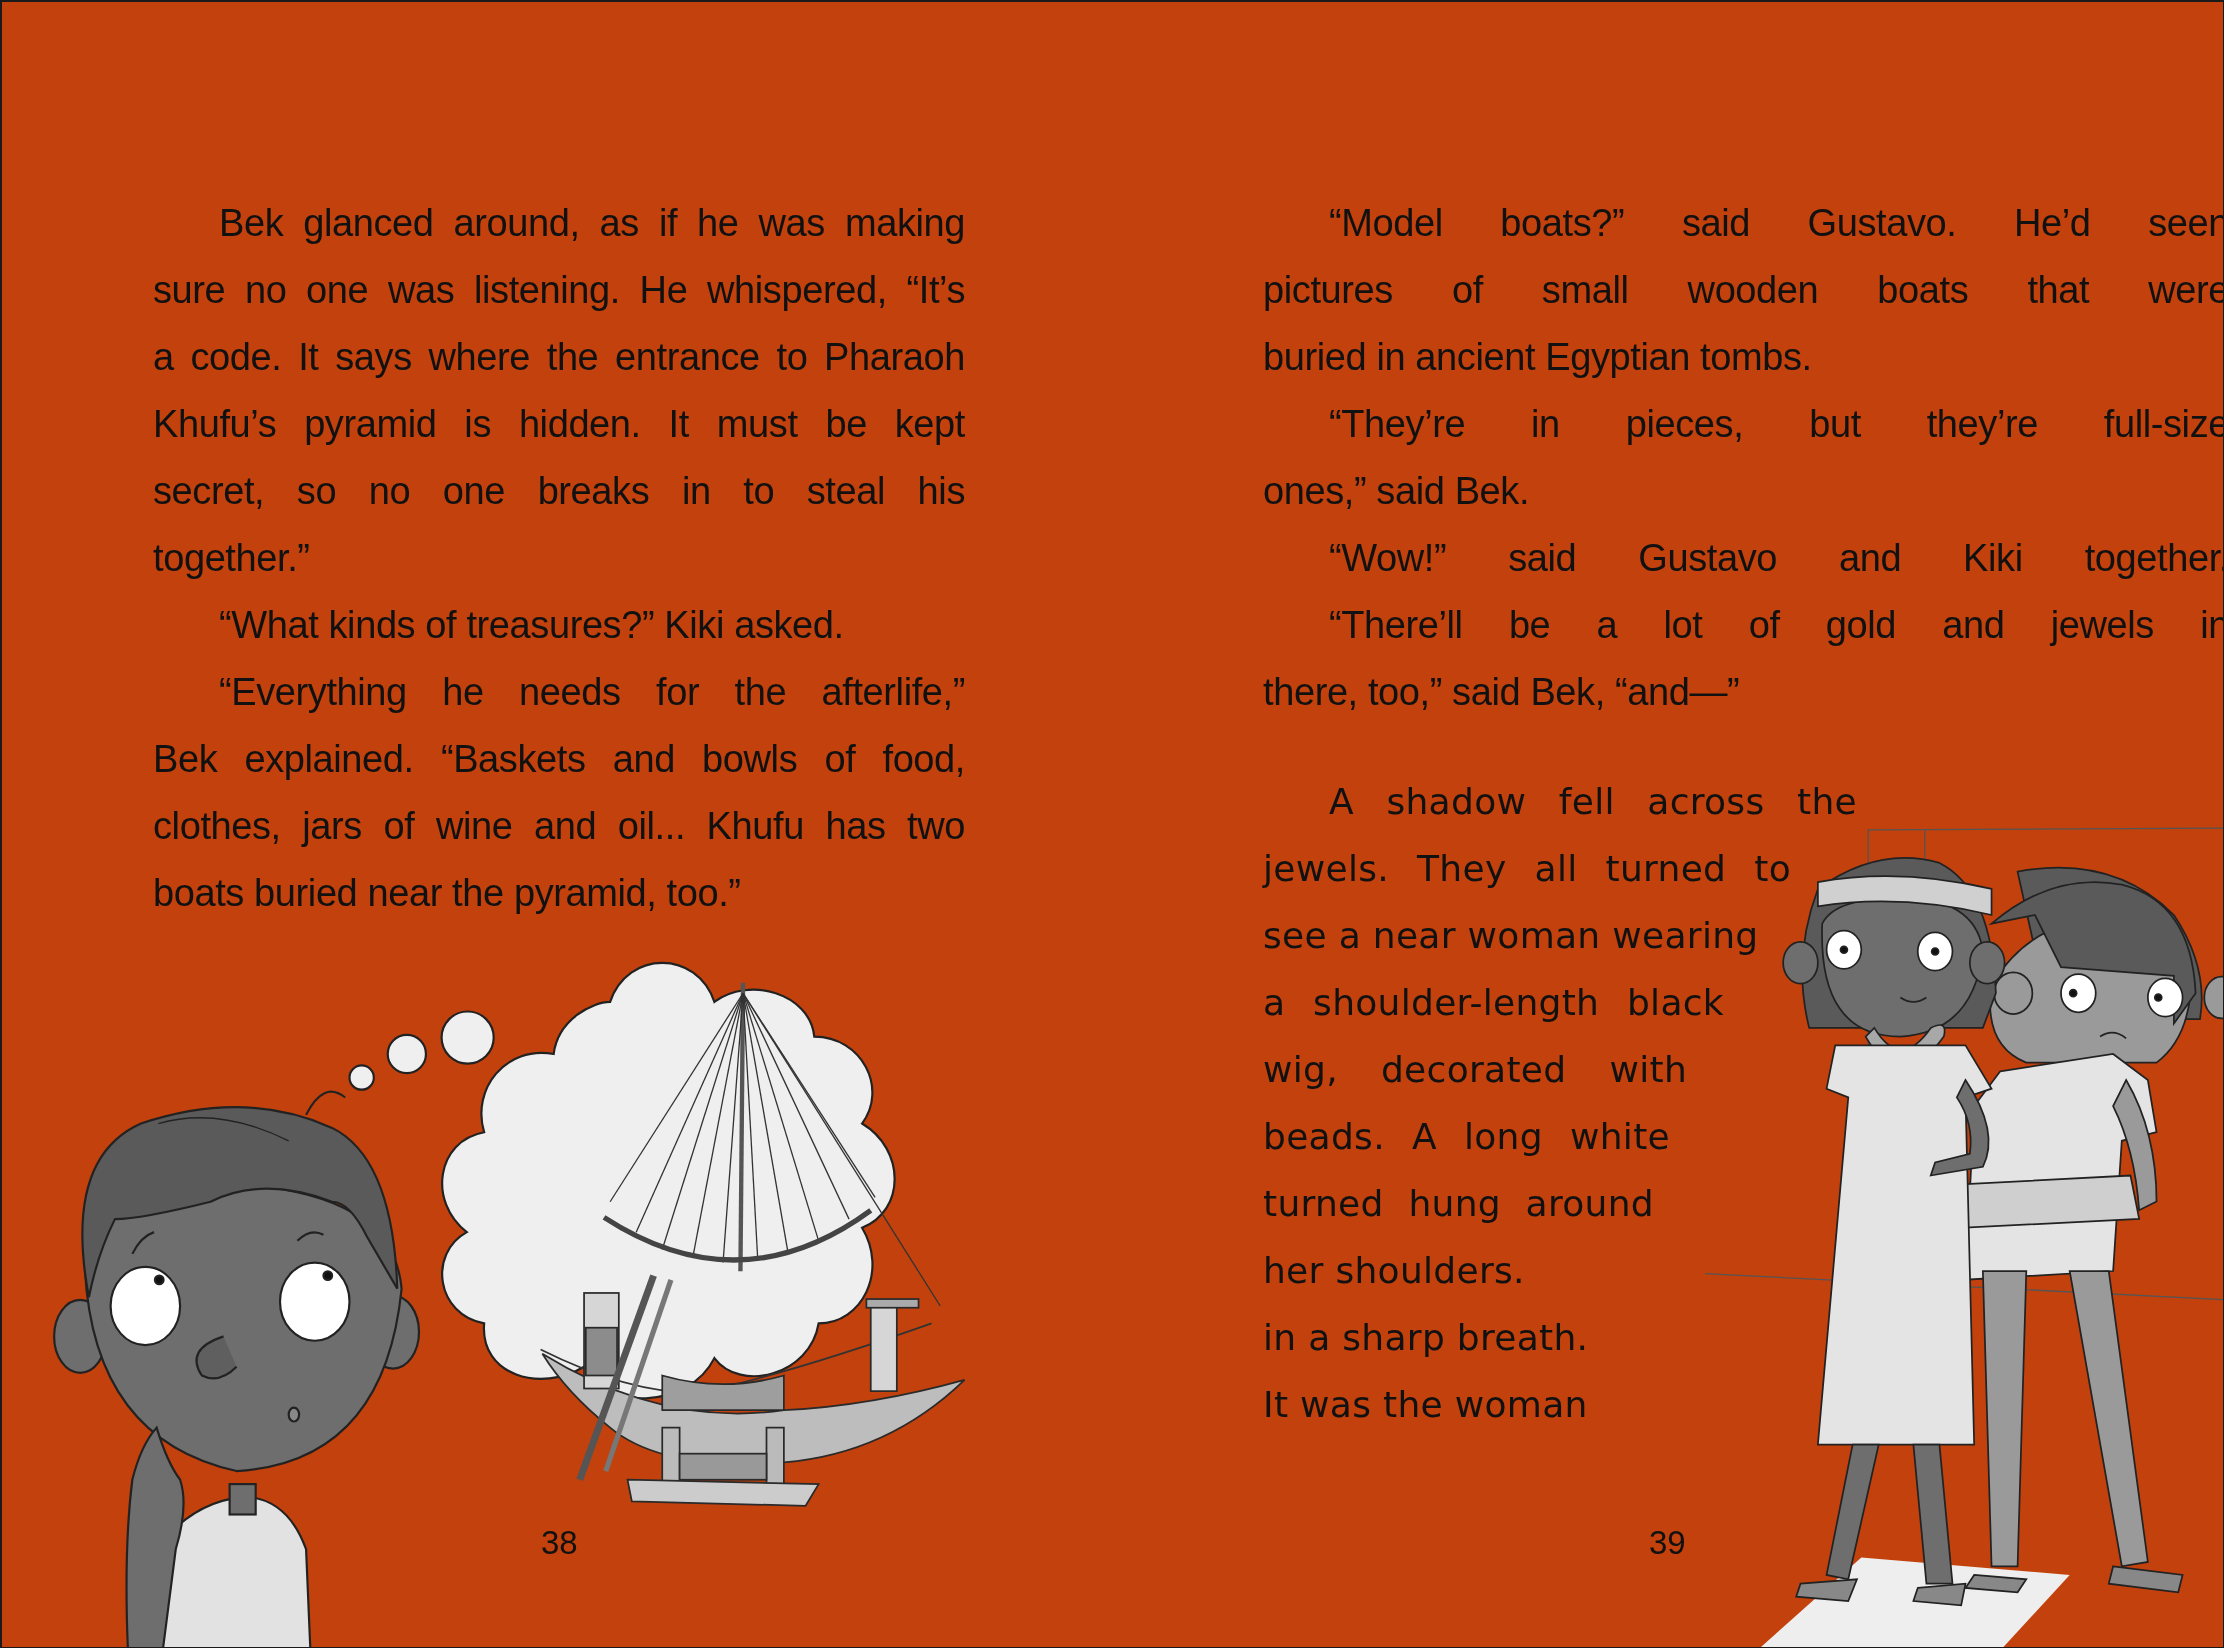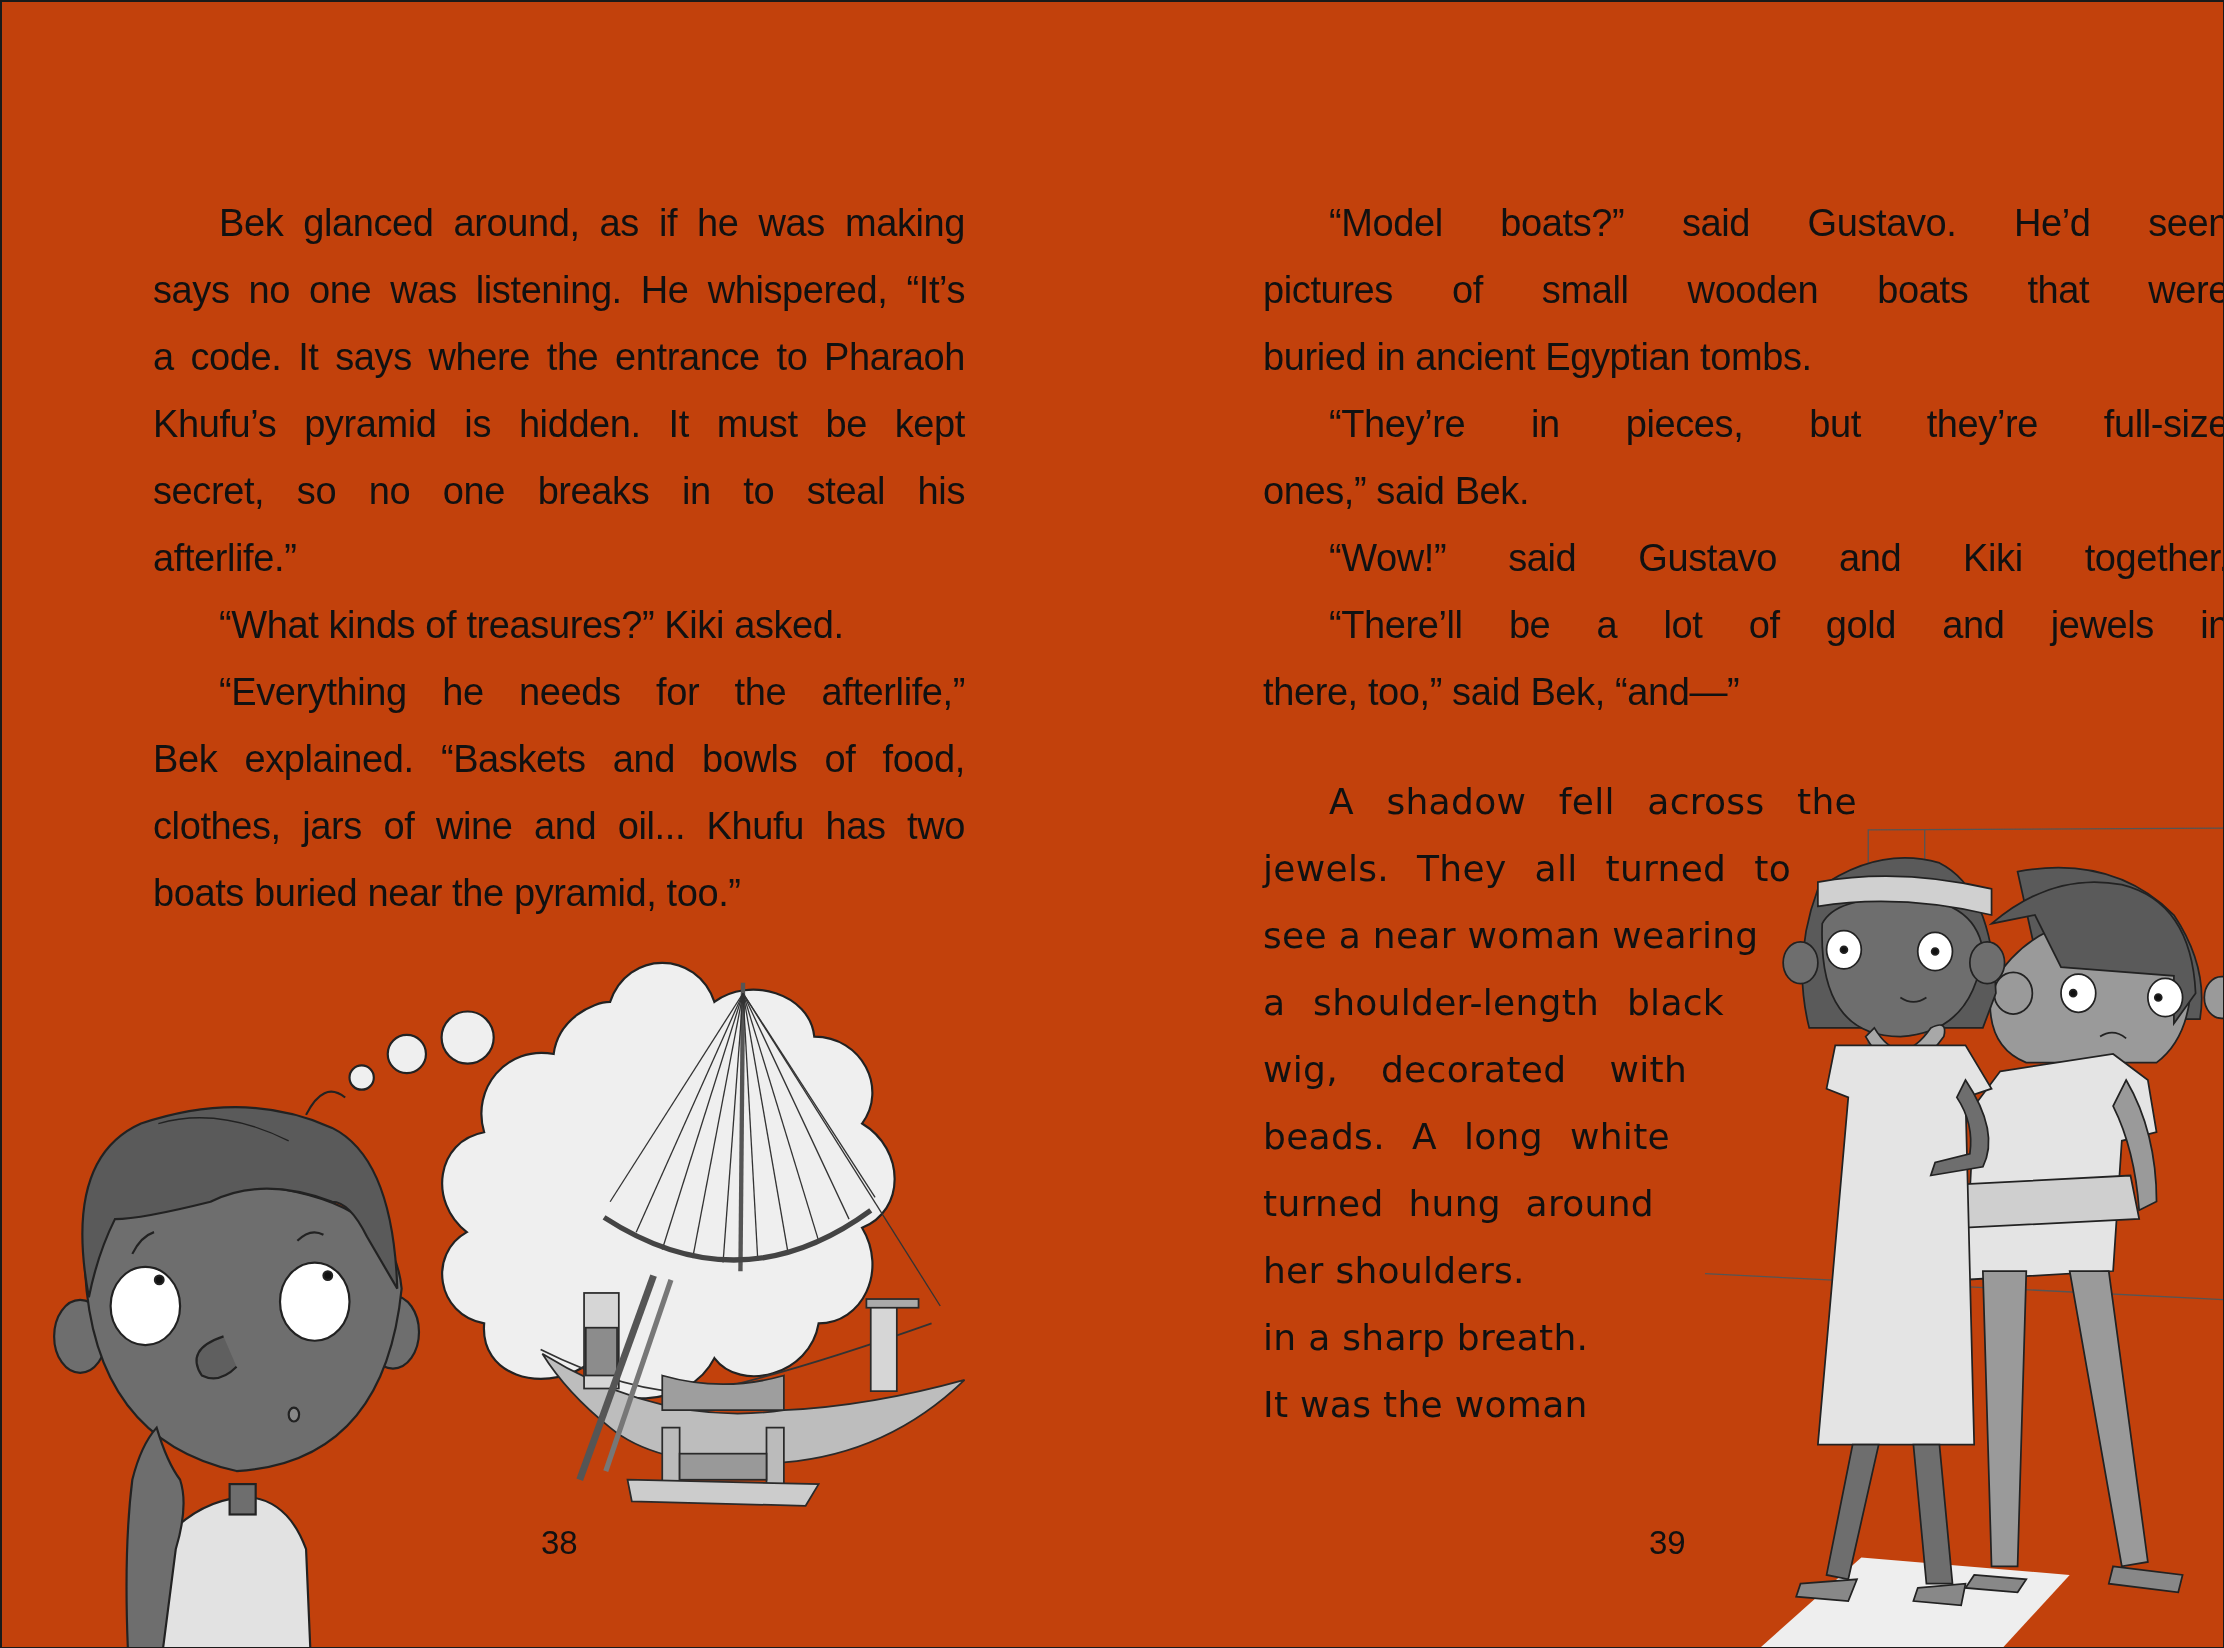--- a/index.html
+++ b/index.html
@@ -50,25 +50,25 @@
   .italic { }
 </style>
 </head>
 <body>
 
 <div class="spread">
 
   <div class="page page-left">
     <div class="text-block left-text">
       <span class="line indent">Bek glanced around, as if he was making</span>
-      <span class="line">says no one was listening. He whispered, “It’s</span>
+      <span class="line">sure no one was listening. He whispered, “It’s</span>
       <span class="line">a code. It says where the entrance to Pharaoh</span>
       <span class="line">Khufu’s pyramid is hidden. It must be kept</span>
       <span class="line">secret, so no one breaks in to steal his</span>
-      <span class="line last">afterlife.”</span>
+      <span class="line last">together.”</span>
       <span class="line indent last">“What kinds of treasures?” Kiki asked.</span>
       <span class="line indent">“Everything he needs for the afterlife,”</span>
       <span class="line">Bek explained. “Baskets and bowls of food,</span>
       <span class="line">clothes, jars of wine and oil... Khufu has two</span>
       <span class="line last">boats buried near the pyramid, too.”</span>
     </div>
 
     <div class="illus" style="left:0; top:939px; width:1112px; height:710px;">
       <svg width="1112" height="710" viewBox="0 0 1280 817" xmlns="http://www.w3.org/2000/svg">
 

